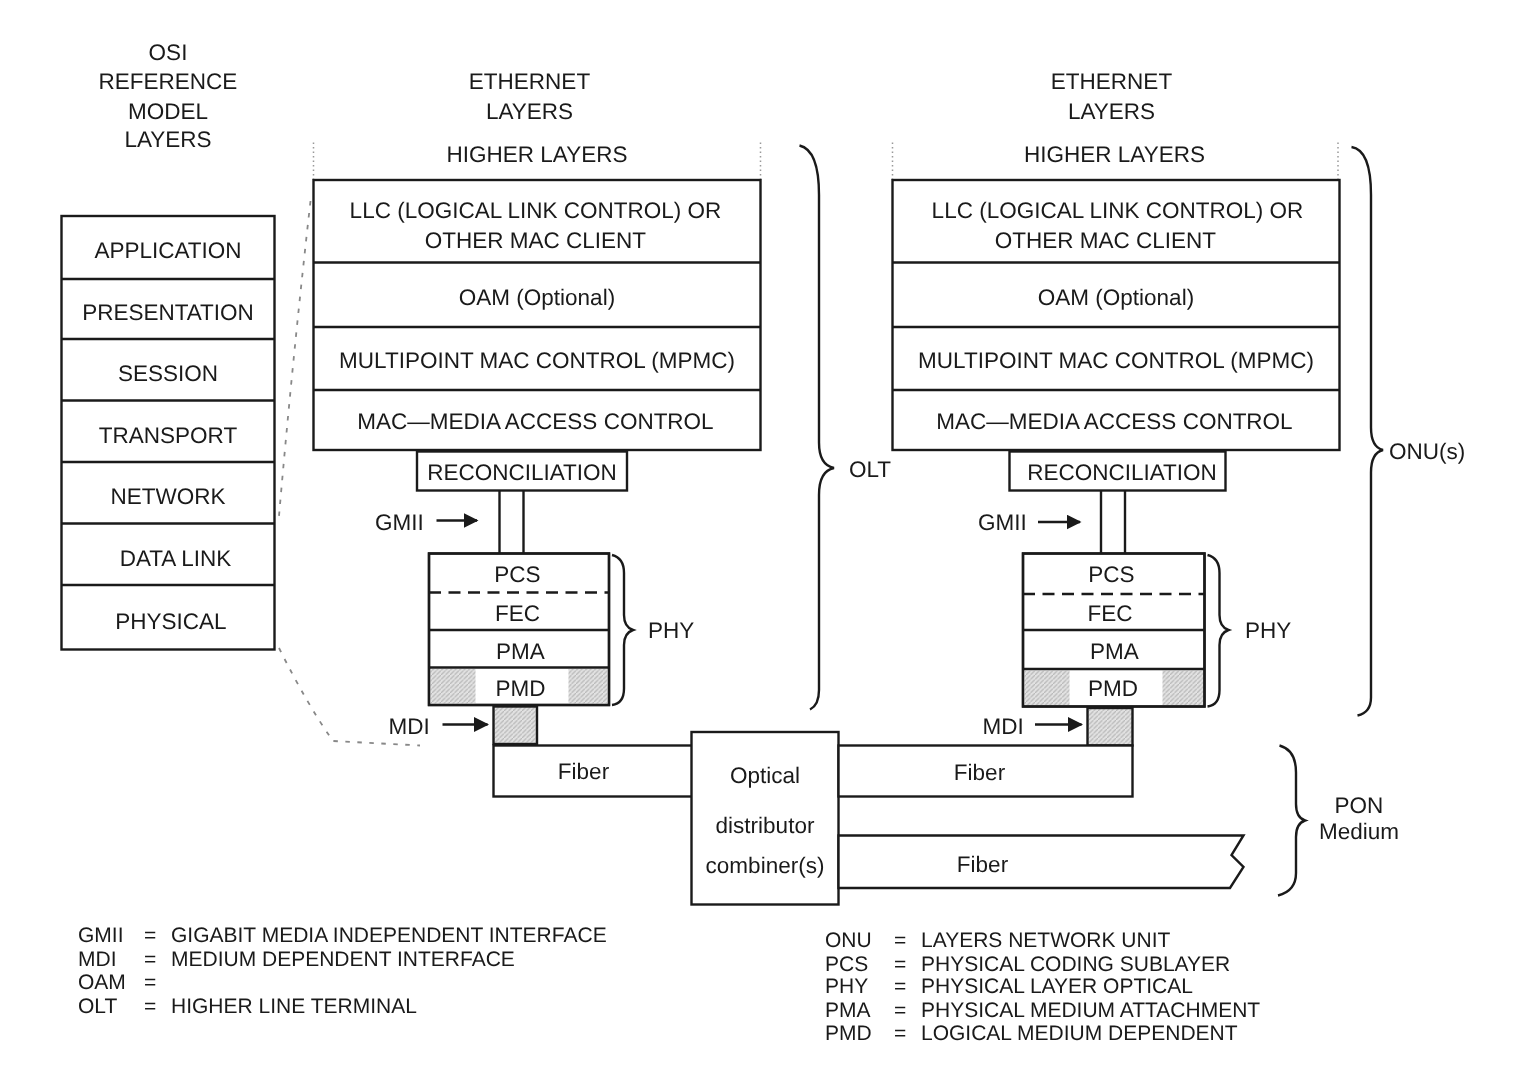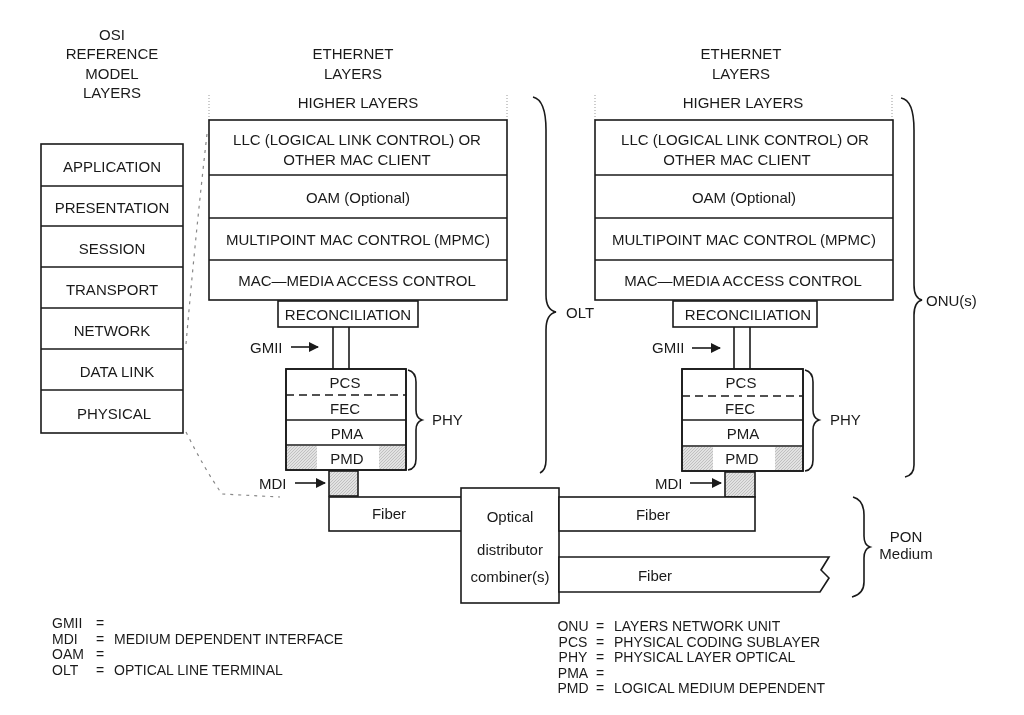--- a/index.html
+++ b/index.html
@@ -12,21 +12,21 @@
   .dot { stroke: #888888; stroke-width: 1.2; stroke-dasharray: 3 5; fill: none; }
   .thin-dot { stroke: #999999; stroke-width: 1; stroke-dasharray: 1 2; fill: none; }
   .dash { stroke: #1a1a1a; stroke-width: 1.6; stroke-dasharray: 8 5; fill: none; }
   .hatch { fill: url(#hatch); stroke: none; }
   .legend { position: absolute; font-size: 14px; line-height: 15.5px; }
   .legend .row { display: flex; white-space: nowrap; }
   .legend .abbr { display: inline-block; width: 44px; }
   .legend .eq { display: inline-block; width: 18px; }
   .legend-left { left: 52px; top: 616px; }
   .legend-right { left: 550px; top: 619px; }
-  .legend-right .abbr { width: 46px; text-align: center; }
+  .legend-right .abbr { width: 46px; }
 </style>
 </head>
 <body>
 
 <svg width="1024" height="715" viewBox="0 0 1024 715">
   <defs>
     <pattern id="hatch" width="3" height="3" patternUnits="userSpaceOnUse">
       <rect width="3" height="3" fill="#e2e2e2"></rect>
       <path d="M0,3 L3,0" stroke="#b8b8b8" stroke-width="0.8"></path>
     </pattern>
@@ -179,34 +179,35 @@
     <path class="line" d="M853,497 Q864,500 864,515 L864,536 Q864,545 870,547 Q864,549 864,558 L864,582 Q864,594 852,597"></path>
     <text class="t15" x="906" y="542" text-anchor="middle">PON</text>
     <text class="t15" x="906" y="559" text-anchor="middle">Medium</text>
   </g>
 </svg>
 
 <div class="legend legend-left">
   <div class="row">
       <span class="abbr">GMII</span>
       <span class="eq">=</span>
+      <span>GIGABIT MEDIA INDEPENDENT INTERFACE</span>
     </div>
   <div class="row">
       <span class="abbr">MDI</span>
       <span class="eq">=</span>
       <span>MEDIUM DEPENDENT INTERFACE</span>
     </div>
   <div class="row">
       <span class="abbr">OAM</span>
       <span class="eq">=</span>
     </div>
   <div class="row">
       <span class="abbr">OLT</span>
       <span class="eq">=</span>
-      <span>OPTICAL LINE TERMINAL</span>
+      <span>HIGHER LINE TERMINAL</span>
     </div>
 </div>
 
 <div class="legend legend-right">
   <div class="row">
       <span class="abbr">ONU</span>
       <span class="eq">=</span>
       <span>LAYERS NETWORK UNIT</span>
     </div>
   <div class="row">
@@ -215,19 +216,20 @@
       <span>PHYSICAL CODING SUBLAYER</span>
     </div>
   <div class="row">
       <span class="abbr">PHY</span>
       <span class="eq">=</span>
       <span>PHYSICAL LAYER OPTICAL</span>
     </div>
   <div class="row">
       <span class="abbr">PMA</span>
       <span class="eq">=</span>
+      <span>PHYSICAL MEDIUM ATTACHMENT</span>
     </div>
   <div class="row">
       <span class="abbr">PMD</span>
       <span class="eq">=</span>
       <span>LOGICAL MEDIUM DEPENDENT</span>
     </div>
 </div>
 
 </body></html>

